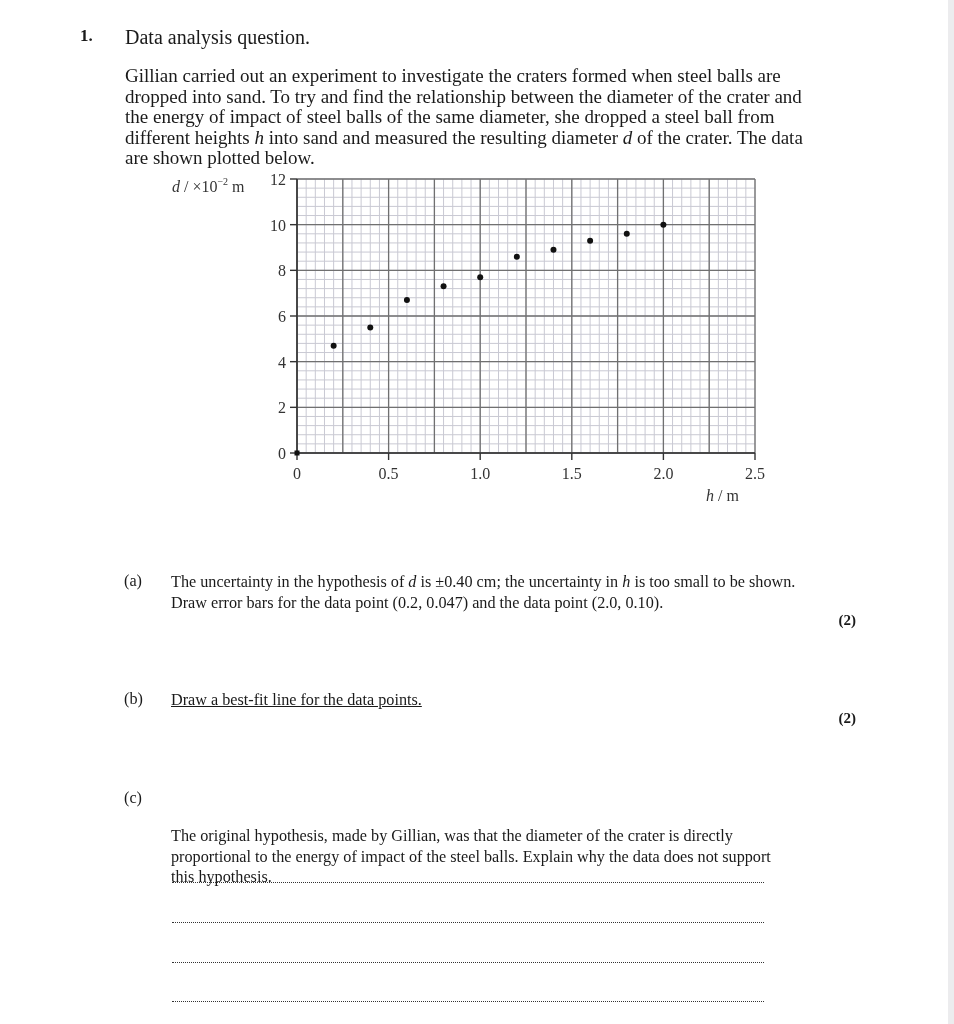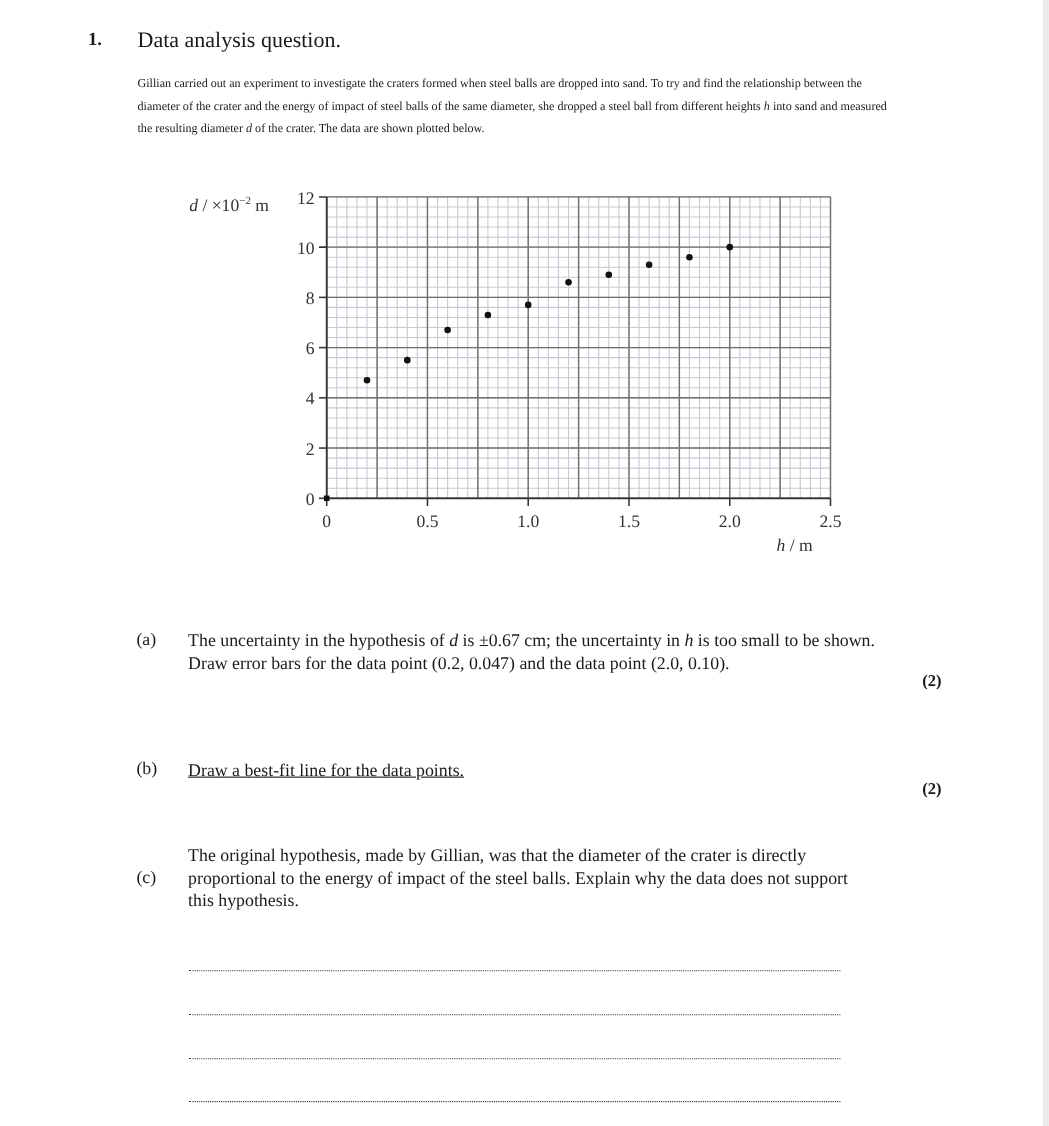--- a/index.html
+++ b/index.html
@@ -1,21 +1,21 @@
 <!DOCTYPE html>
 <html><head>
 <meta charset="utf-8">
 <style>
   html, body { margin: 0; padding: 0; background: #ffffff; }
   body { width: 954px; height: 1024px; position: relative; overflow: hidden;
          font-family: "Liberation Serif", "DejaVu Serif", serif; color: #1a1a1a; }
   .abs { position: absolute; }
   .qnum { left: 80px; top: 26px; font-size: 17px; font-weight: bold; }
   .qtitle { left: 125px; top: 26px; font-size: 20px; }
-  .intro { left: 125px; top: 66px; width: 690px; font-size: 11px; line-height: 20.5px; }
+  .intro { left: 125px; top: 66px; width: 690px; font-size: 19px; line-height: 20.5px; }
   .intro i { font-style: italic; }
   .chart { left: 160px; top: 166px; width: 640px; height: 350px; }
   .chart svg text { font-family: "Liberation Serif", "DejaVu Serif", serif; fill: #333; }
   .part-label { font-size: 16.2px; }
   .part-text { font-size: 16.2px; line-height: 20.5px; width: 640px; }
   .marks { font-size: 15px; font-weight: bold; right: 98px; }
   .answer-line { left: 172px; width: 592px; height: 0; border-top: 1.6px dotted #333; }
   .right-border { left: 948px; top: 0; width: 6px; height: 1024px; background: #ececee; }
 </style>
 </head>
@@ -179,29 +179,29 @@
         <circle cx="626.76" cy="233.8" r="3" fill="#111111"></circle>
         <circle cx="663.4000000000001" cy="224.66666666666666" r="3" fill="#111111"></circle>
       </g>
     <text x="172" y="192" font-size="16"><tspan font-style="italic">d</tspan><tspan> / ×10</tspan><tspan font-size="10" dy="-7">−2</tspan><tspan dy="7"> m</tspan></text>
     <text x="706" y="501" font-size="16"><tspan font-style="italic">h</tspan><tspan> / m</tspan></text>
   </svg>
 </div>
 
 <div class="abs part-label" style="left:124px; top:572px;">(a)</div>
 <div class="abs part-text" style="left:171px; top:572px;">
-  <span>The uncertainty in the hypothesis of </span><i>d</i><span> is ±0.67 cm; the uncertainty in </span><i>h</i><span> is too small to be shown. Draw error bars for the data point (0.2, 0.047) and the data point (2.0, 0.10).</span>
+  <span>The uncertainty in the hypothesis of </span><i>d</i><span> is ±0.40 cm; the uncertainty in </span><i>h</i><span> is too small to be shown. Draw error bars for the data point (0.2, 0.047) and the data point (2.0, 0.10).</span>
 </div>
 <div class="abs marks" style="top:612px;">(2)</div>
 
 <div class="abs part-label" style="left:124px; top:690px;">(b)</div>
 <div class="abs part-text" style="left:171px; top:690px;text-decoration:underline;">Draw a best-fit line for the data points.</div>
 <div class="abs marks" style="top:710px;">(2)</div>
 
 <div class="abs part-label" style="left:124px; top:789px;">(c)</div>
-<div class="abs part-text" style="left:171px; top:768px; width:620px;">The original hypothesis, made by Gillian, was that the diameter of the crater is directly proportional to the energy of impact of the steel balls. Explain why the data does not support this hypothesis.</div>
+<div class="abs part-text" style="left:171px; top:826px; width:620px;">The original hypothesis, made by Gillian, was that the diameter of the crater is directly proportional to the energy of impact of the steel balls. Explain why the data does not support this hypothesis.</div>
 
 <div class="abs answer-line" style="top:882px;"></div>
 <div class="abs answer-line" style="top:922px;"></div>
 <div class="abs answer-line" style="top:962px;"></div>
 <div class="abs answer-line" style="top:1001px;"></div>
 
 <div class="abs right-border"></div>
 
 </body></html>

